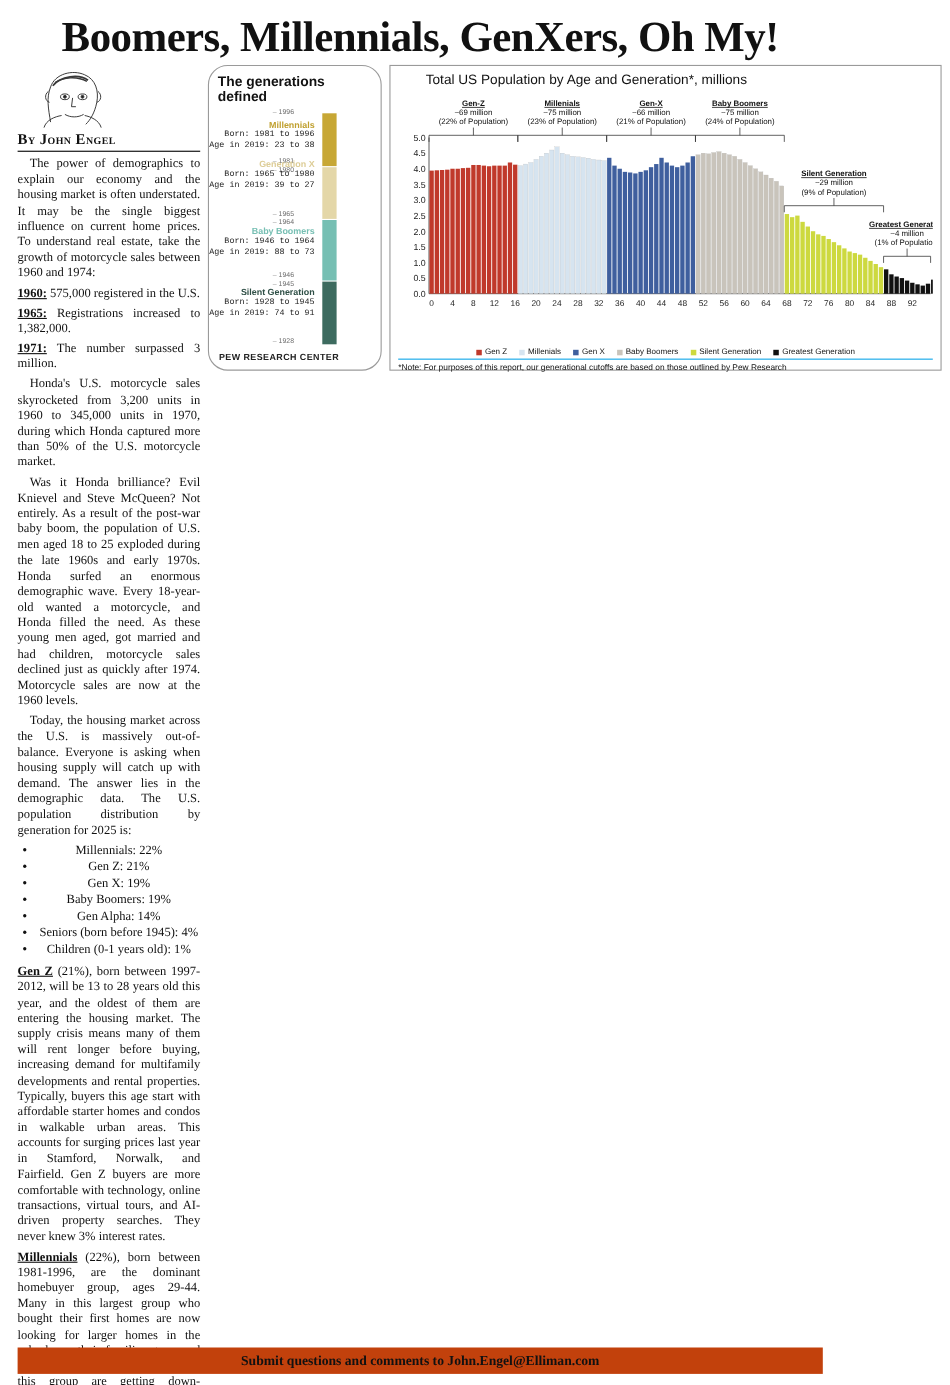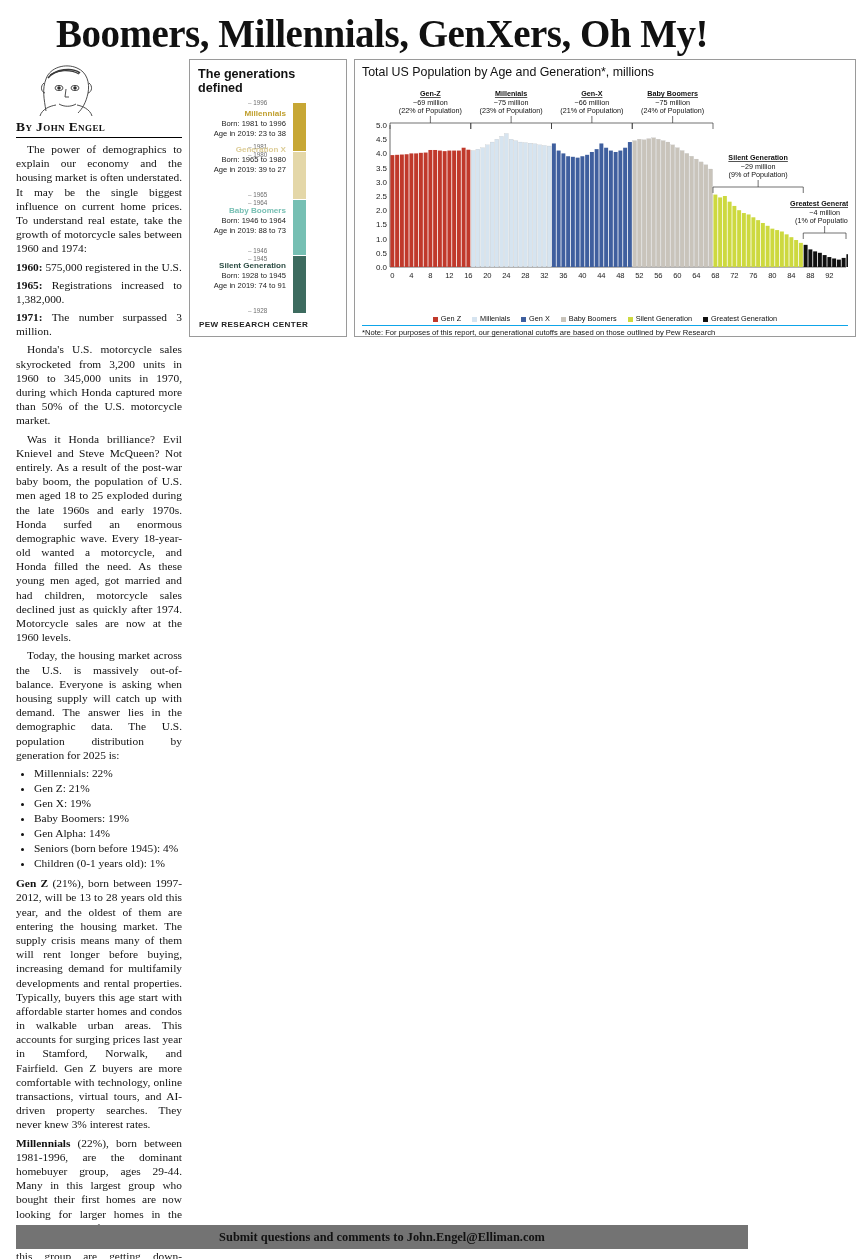--- a/index.html
+++ b/index.html
@@ -23,48 +23,48 @@
   .portrait{width:86px;height:58px;margin:0 auto 2px 6px;position:relative;}
   .portrait svg{display:block;}
   .byline{
     font-variant:small-caps;font-size:13.5px;font-weight:bold;
     letter-spacing:.4px;border-bottom:1.6px solid #000;padding-bottom:2px;margin-bottom:4px;
   }
 
   p.body{font-size:11.4px;line-height:1.245;text-align:justify;margin:2px 0 4px 0;text-indent:11px;}
   p.body.noind{text-indent:0;}
   ul.bullets{margin:2px 0 5px 0;padding-left:18px;font-size:11.4px;line-height:1.32;}
-  ul.bullets li{margin:0;}
-  .lead{font-weight:bold;}
+  ul.bullets li{margin:0;text-align:center;}
+  .lead{font-weight:bold;text-decoration:underline;}
   b.hl{font-weight:bold;}
 
   
   .box{border:1px solid #9a9a9a;background:#fff;box-sizing:border-box;}
-  .gen-box{width:158px;flex:0 0 158px;padding:7px 8px 6px 8px;height:278px;position:relative;}
+  .gen-box{width:158px;flex:0 0 158px;padding:7px 8px 6px 8px;height:278px;position:relative;border-radius:18px;}
   .gen-title{font-family:"Liberation Sans",sans-serif;font-weight:bold;font-size:12.6px;margin-bottom:6px;}
   .gen-wrap{position:relative;height:218px;}
   .gen-bar{position:absolute;right:32px;top:2px;width:13px;height:210px;}
   .seg{position:absolute;left:0;width:13px;}
   .yrlab{position:absolute;font-family:"Liberation Sans",sans-serif;font-size:6.3px;color:#6d6d6d;left:50px;white-space:nowrap;}
   .yrlab:before{content:"– ";color:#9a9a9a;}
   .gen-entry{position:absolute;right:52px;text-align:right;width:108px;}
   .gen-name{font-family:"Liberation Sans",sans-serif;font-weight:bold;font-size:8.1px;margin-bottom:1px;}
-  .gen-line{font-family:Liberation Sans, sans-serif;font-size:7.6px;color:#222;line-height:1.28;}
+  .gen-line{font-family:Liberation Mono, monospace;font-size:7.6px;color:#222;line-height:1.28;}
   .pew-foot{font-family:"Liberation Sans",sans-serif;font-size:8.1px;font-weight:bold;letter-spacing:.4px;color:#222;position:absolute;bottom:7px;left:9px;}
 
   
   .barbox{flex:1 1 auto;padding:5px 7px 4px 7px;height:278px;box-sizing:border-box;position:relative;}
-  .bar-title{font-family:"Liberation Sans",sans-serif;font-size:12.4px;margin-bottom:2px;}
+  .bar-title{font-family:"Liberation Sans",sans-serif;font-size:12.4px;margin-bottom:2px;margin-left:25px;}
   .bar-note{font-family:"Liberation Sans",sans-serif;font-size:7.6px;margin-top:2px;border-top:1px solid #0ea5e9;padding-top:2px;}
   .bar-legend{display:flex;justify-content:center;gap:11px;font-family:"Liberation Sans",sans-serif;font-size:7.3px;margin-top:1px;}
   .bar-legend span.sw{display:inline-block;width:5px;height:5px;margin-right:3px;vertical-align:middle;}
 
   
   .footer{
-    position:absolute;left:16px;right:16px;bottom:10px;height:24px;background:#737373;
+    position:absolute;left:16px;right:16px;bottom:10px;height:24px;background:#c2410c;
     display:flex;align-items:center;justify-content:center;
     font-family:"Liberation Serif",serif;font-weight:bold;font-size:12.4px;color:#111;
   }
 </style>
 </head>
 <body>
 
 <div class="page">
 
   <div class="masthead">Boomers, Millennials, GenXers, Oh My!</div>

